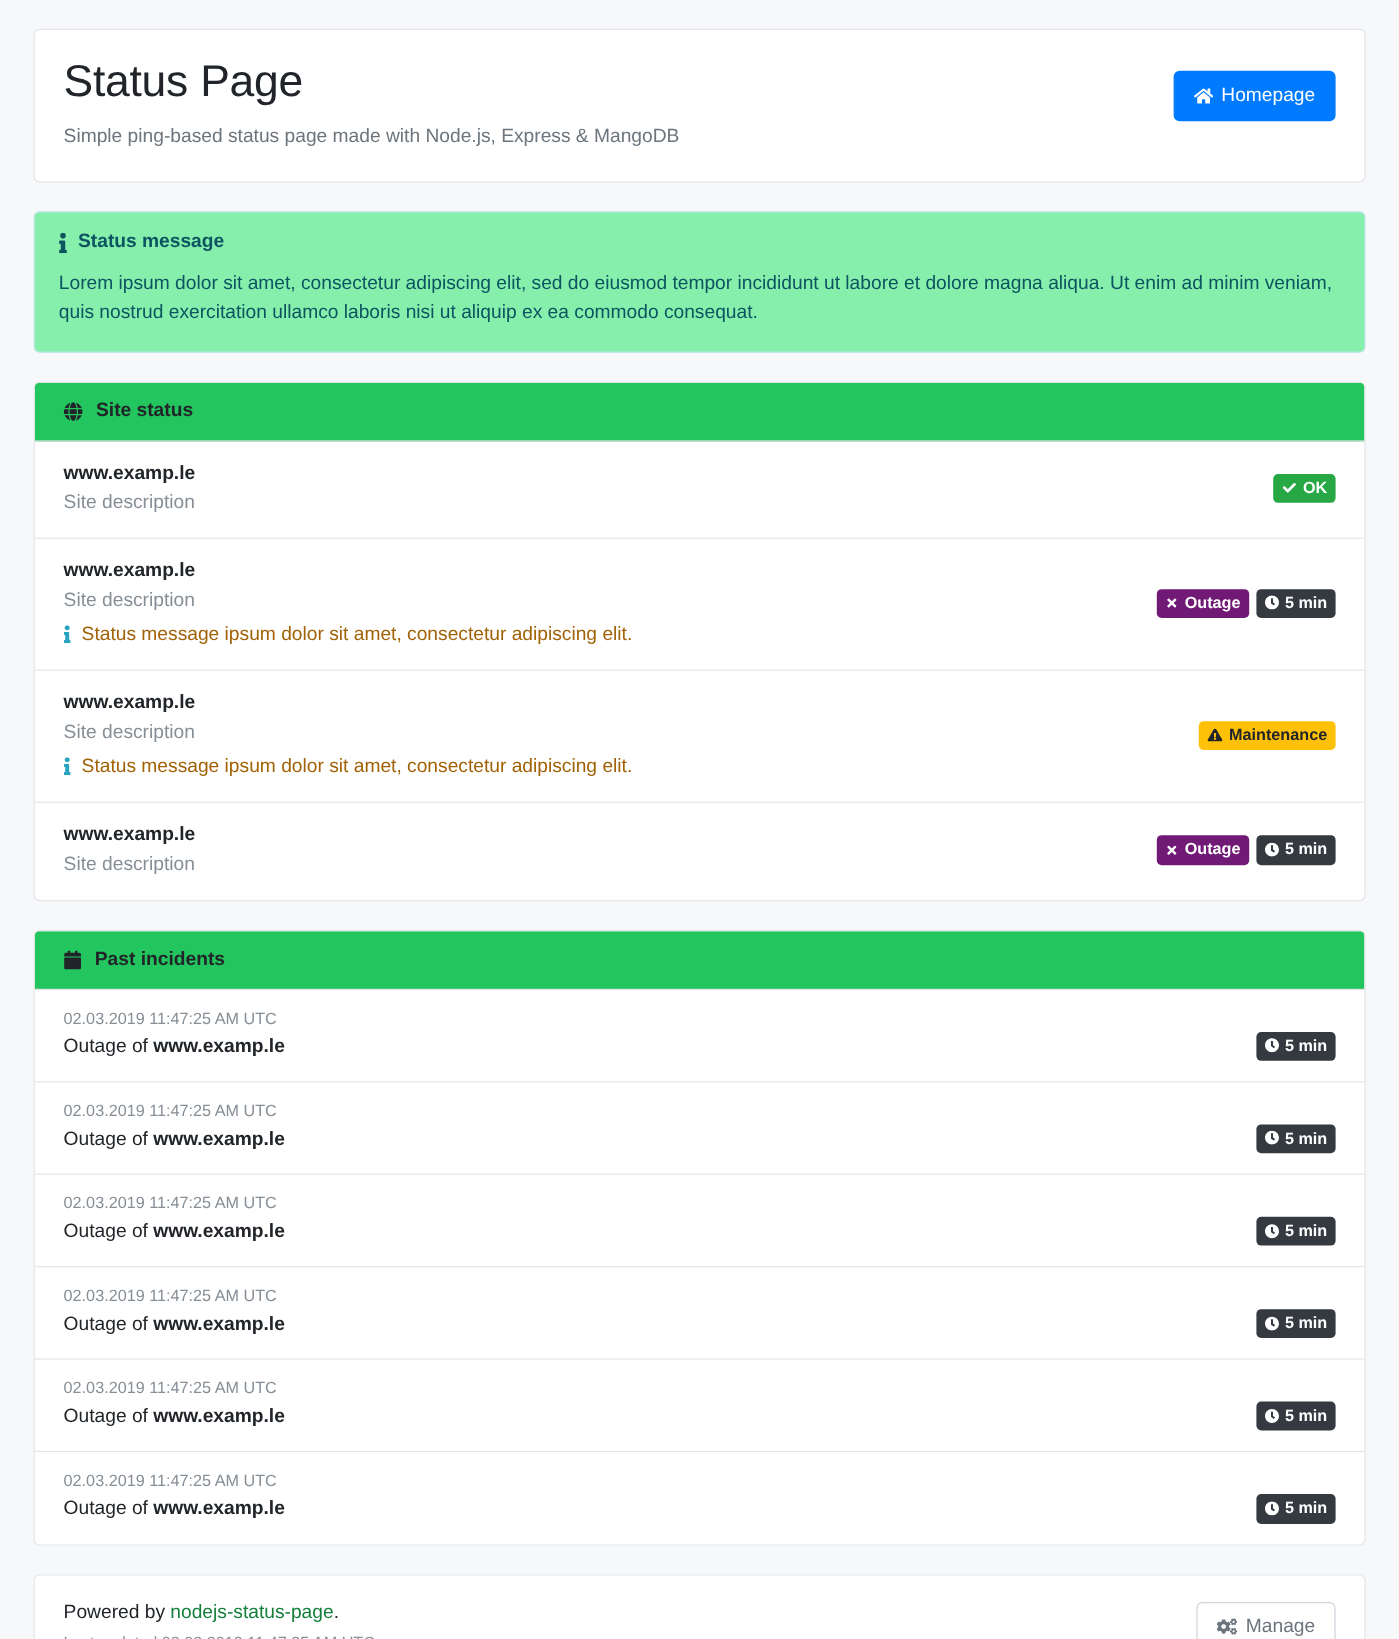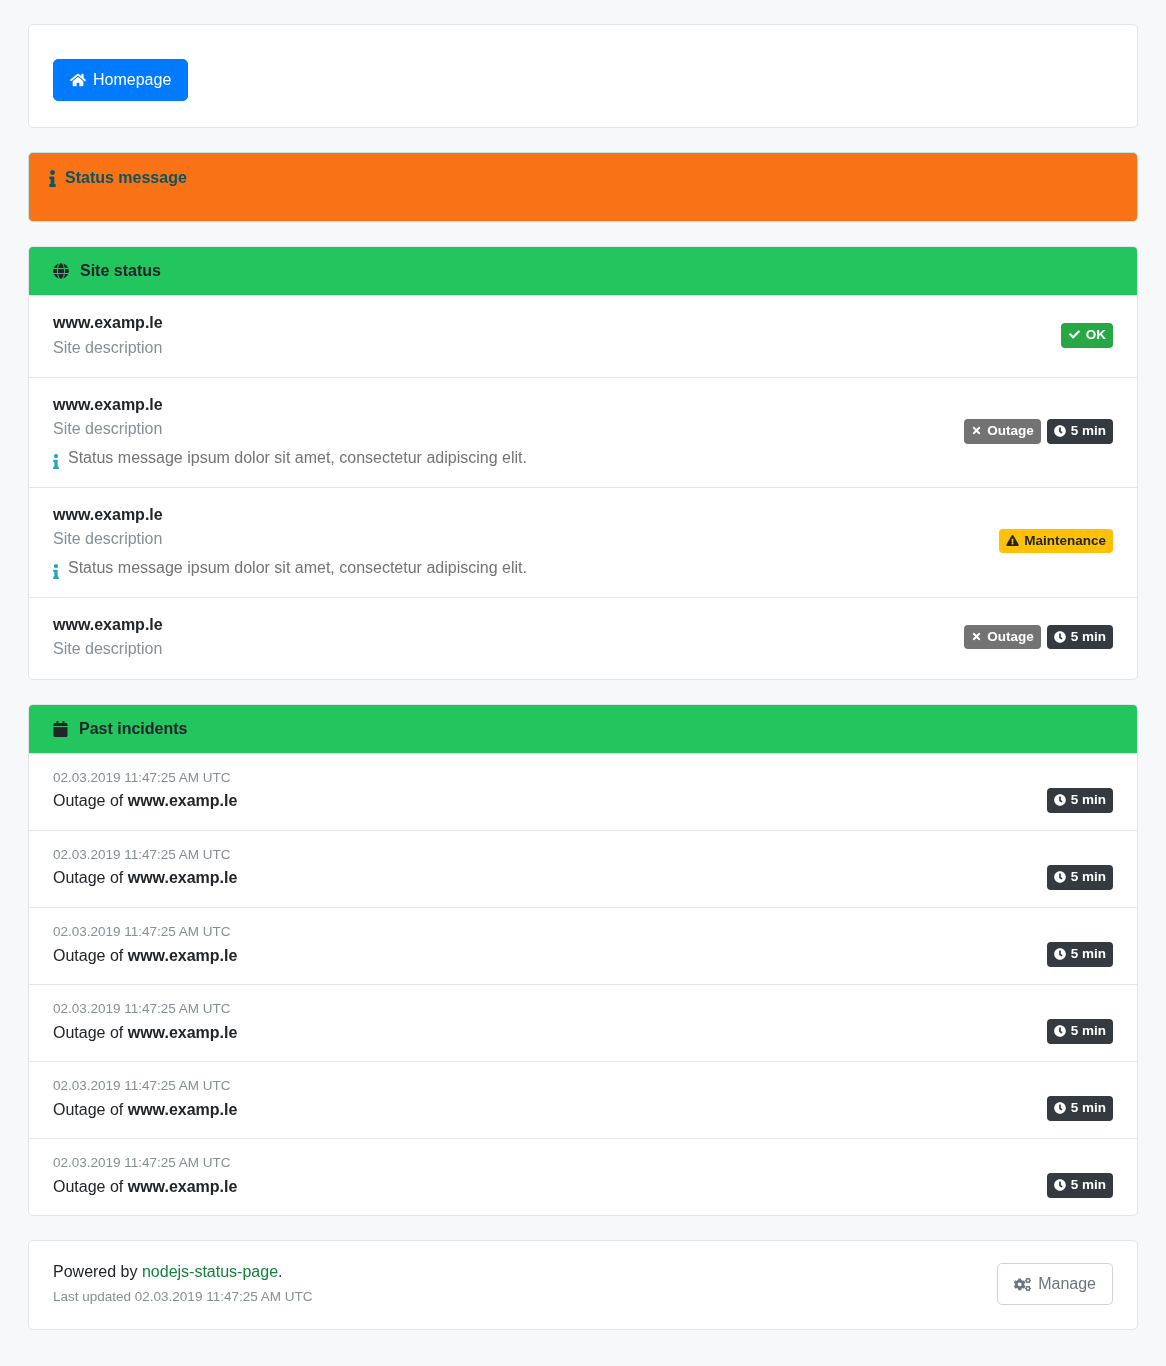--- a/index.html
+++ b/index.html
@@ -72,21 +72,21 @@
   }
   .btn-outline {
     background: #ffffff;
     color: #6c757d;
     border: 1px solid #ced4da;
   }
   .btn .ico { display: inline-flex; align-items: center; }
 
   
   .alert {
-    background: #f97316;
+    background: #86efac;
     border: 1px solid #bee5eb;
     border-radius: 5px;
     color: #0c5460;
     padding: 16px 20px 20px 20px;
     margin-bottom: 24px;
   }
   .alert-title {
     font-weight: bold;
     font-size: 16px;
     display: flex;
@@ -131,25 +131,25 @@
     line-height: 1.35;
   }
   .site-desc {
     font-size: 16px;
     color: #868e96;
     line-height: 1.45;
     margin-top: 2px;
   }
   .site-msg {
     font-size: 16px;
-    color: #737373;
+    color: #a16207;
     line-height: 1.45;
     margin-top: 5px;
     display: flex;
-    align-items: flex-end;
+    align-items: center;
     gap: 9px;
   }
   .badges {
     display: flex;
     align-items: center;
     gap: 6px;
     flex: 0 0 auto;
   }
   .badge {
     display: inline-flex;
@@ -157,21 +157,21 @@
     gap: 5px;
     font-size: 13.5px;
     font-weight: bold;
     line-height: 1;
     padding: 5px 7px 6px 7px;
     border-radius: 4px;
     color: #ffffff;
     white-space: nowrap;
   }
   .badge-ok { background: #28a745; }
-  .badge-outage { background: #737373; }
+  .badge-outage { background: #701a75; }
   .badge-maint { background: #ffc107; color: #212529; }
   .badge-time { background: #343a40; }
 
   
   .incident-row {
     display: flex;
     align-items: flex-end;
     justify-content: space-between;
     padding: 15px 24px 17px 24px;
     border-bottom: 1px solid #e3e5e8;
@@ -216,39 +216,44 @@
   }
 
   svg { display: block; }
 </style>
 </head>
 <body>
 
 <div class="page">
 
   <div class="card header-card">
+    <div class="header-text">
+      <h1 class="page-title">Status Page</h1>
+      <p class="page-subtitle">Simple ping-based status page made with Node.js, Express &amp; MangoDB</p>
+    </div>
     <button class="btn btn-primary">
       <span class="ico">
         <svg width="16" height="16" viewBox="0 0 576 512" fill="#ffffff">
             <path d="M280.37 148.26L96 300.11V464a16 16 0 0 0 16 16l112.06-.29a16 16 0 0 0 15.92-16V368a16 16 0 0 1 16-16h64a16 16 0 0 1 16 16v95.64a16 16 0 0 0 16 16.05L464 480a16 16 0 0 0 16-16V300L295.67 148.26a12.19 12.19 0 0 0-15.3 0zM571.6 251.47L488 182.56V44.05a12 12 0 0 0-12-12h-56a12 12 0 0 0-12 12v72.61L318.47 43a48 48 0 0 0-61 0L4.34 251.47a12 12 0 0 0-1.6 16.9l25.5 31A12 12 0 0 0 45.15 301l235.22-193.74a12.19 12.19 0 0 1 15.3 0L530.9 301a12 12 0 0 0 16.9-1.6l25.5-31a12 12 0 0 0-1.7-16.93z"></path>
           </svg>
       </span>
       <span>Homepage</span>
     </button>
   </div>
 
   <div class="alert">
     <div class="alert-title">
       <span class="ico">
         <svg width="7" height="17" viewBox="0 0 192 512" fill="#0c5460">
             <path d="M20 424.229h20V279.771H20c-11.046 0-20-8.954-20-20V212c0-11.046 8.954-20 20-20h112c11.046 0 20 8.954 20 20v212.229h20c11.046 0 20 8.954 20 20V492c0 11.046-8.954 20-20 20H20c-11.046 0-20-8.954-20-20v-47.771c0-11.046 8.954-20 20-20zM96 0C56.235 0 24 32.235 24 72s32.235 72 72 72 72-32.235 72-72S135.765 0 96 0z"></path>
           </svg>
       </span>
       <span>Status message</span>
     </div>
+    <p class="alert-body">Lorem ipsum dolor sit amet, consectetur adipiscing elit, sed do eiusmod tempor incididunt ut labore et dolore magna aliqua. Ut enim ad minim veniam, quis nostrud exercitation ullamco laboris nisi ut aliquip ex ea commodo consequat.</p>
   </div>
 
   <div class="card">
     <div class="card-header">
       <span class="ico">
         <svg width="16" height="16" viewBox="0 0 496 512" fill="#212529">
             <path d="M336.5 160C322 70.7 287.8 8 248 8s-74 62.7-88.5 152h177zM152 256c0 22.2 1.2 43.5 3.3 64h185.3c2.1-20.5 3.3-41.8 3.3-64s-1.2-43.5-3.3-64H155.3c-2.1 20.5-3.3 41.8-3.3 64zm324.7-96c-28.6-67.9-86.5-120.4-158-141.6 24.4 33.8 41.2 84.7 50 141.6h108zM177.2 18.4C105.8 39.6 47.8 92.1 19.3 160h108c8.7-56.9 25.5-107.8 49.9-141.6zM487.4 192H372.7c2.1 21 3.3 42.5 3.3 64s-1.2 43-3.3 64h114.6c5.5-20.5 8.6-41.8 8.6-64s-3.1-43.5-8.5-64zM120 256c0-21.5 1.2-43 3.3-64H8.6C3.2 212.5 0 233.8 0 256s3.2 43.5 8.6 64h114.6c-2-21-3.2-42.5-3.2-64zm39.5 96c14.5 89.3 48.7 152 88.5 152s74-62.7 88.5-152h-177zm159.3 141.6c71.4-21.2 129.4-73.7 158-141.6h-108c-8.8 56.9-25.6 107.8-50 141.6zM19.3 352c28.6 67.9 86.5 120.4 158 141.6-24.4-33.8-41.2-84.7-50-141.6h-108z"></path>
           </svg>
       </span>
       <span>Site status</span>

